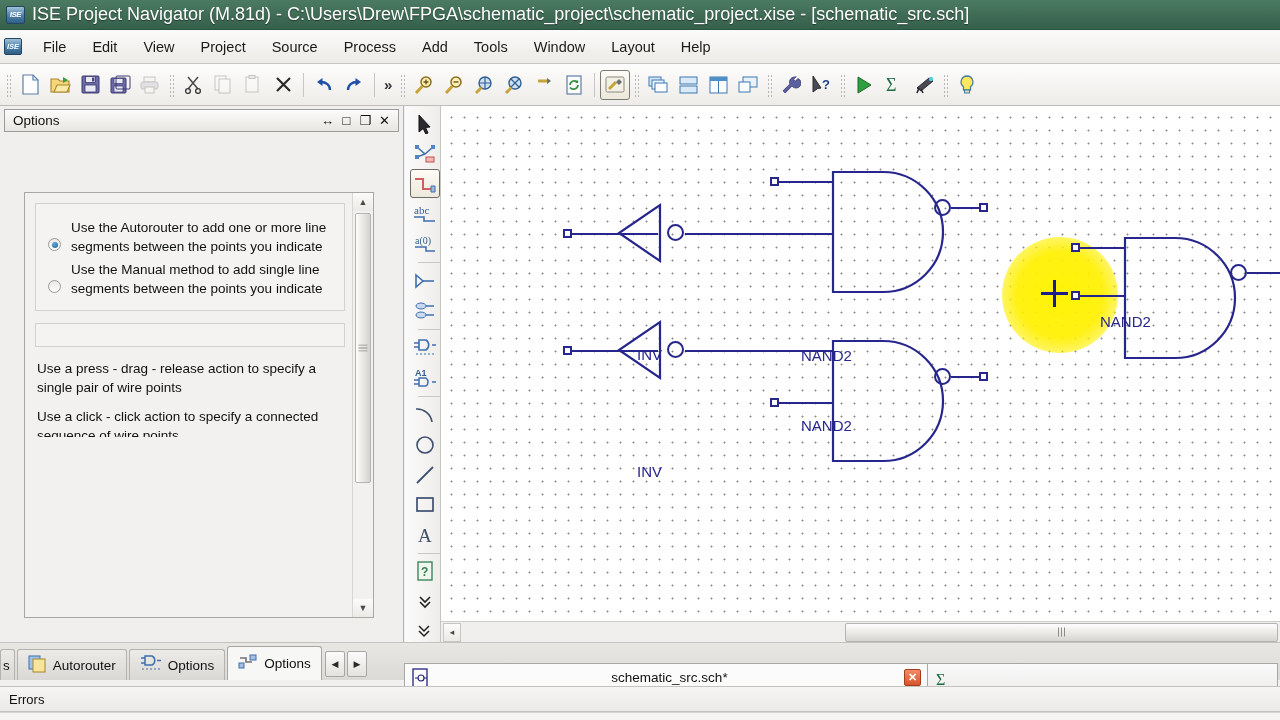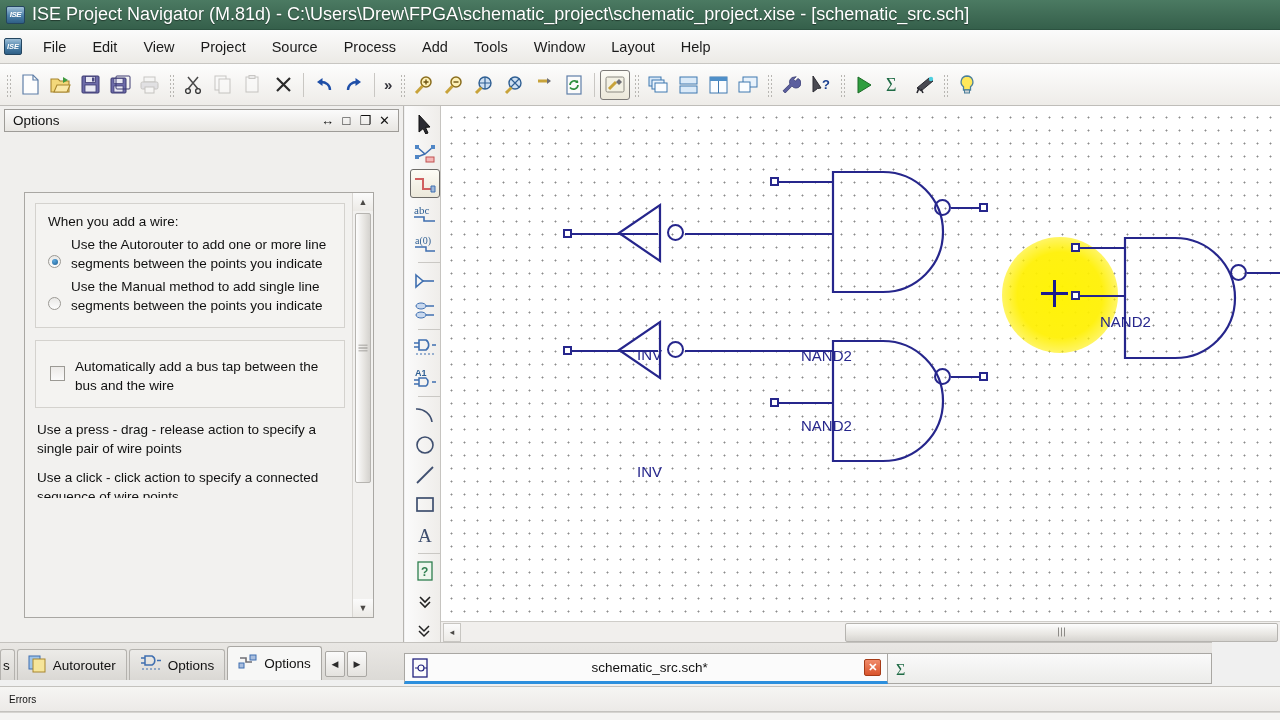--- a/index.html
+++ b/index.html
@@ -261,24 +261,24 @@
   .btab.clip { padding: 0 4px 0 2px; }
   .navbtn {
     width: 20px; height: 26px; margin: 0 1px 3px 1px;
     background: linear-gradient(180deg,#fbfbfb,#e4e2de);
     border: 1px solid #a9a7a3; border-radius: 2px;
     display: flex; align-items: center; justify-content: center;
     font-size: 9px; color: #2b2b2b;
   }
 
   .tabstrip-right {
-    position: absolute; left: 404px; top: 642px; width: 808px; height: 38px;
+    position: absolute; left: 404px; top: 642px; width: 876px; height: 38px;
     background: linear-gradient(180deg,#e9e7e4,#dcdad6);
     border-top: 1px solid #c4c2be; display: flex; align-items: flex-start;
-    padding-top: 10px;
+    padding-top: 20px;
   }
   .doctab {
     height: 31px; display: flex; align-items: center;
     background: linear-gradient(180deg,#fafafa,#ececea);
     border: 1px solid #a9a7a3; position: relative;
   }
   .doctab.sel { border-bottom: 3px solid #2d8fdd; background: #fbfbfb; }
   .doctab-icon { width: 30px; display: flex; align-items: center; justify-content: center; }
   .doctab-label {
     flex: 1; text-align: center; font-size: 13.5px; color: #111; padding: 0 8px;
@@ -290,21 +290,21 @@
     border: 1px solid #a63b18; color: #fff; font-size: 11px; font-weight: bold;
     display: flex; align-items: center; justify-content: center;
   }
 
   
   .errors-bar {
     position: absolute; left: 0; top: 686px; width: 1280px; height: 26px;
     background: linear-gradient(180deg,#f6f5f3,#eceae7);
     border-top: 1px solid #c4c2be; border-bottom: 1px solid #c4c2be;
     display: flex; align-items: center; padding-left: 9px;
-    font-size: 10px; color: #111;
+    font-size: 13px; color: #111;
   }
   .bottom-strip {
     position: absolute; left: 0; top: 712px; width: 1280px; height: 8px;
     background: #f5f4f2; border-top: 1px solid #d6d4d0;
   }
 </style>
 </head>
 <body>
 
 <div id="app">
@@ -543,42 +543,37 @@
       <div class="opt-btn">□</div>
       <div class="opt-btn">❐</div>
       <div class="opt-btn">✕</div>
     </div>
 
 
     <div class="opt-scrollarea">
       <div class="opt-inner">
 
         <div class="group-box">
-          <div class="group-label">When you add a wire:</div>
 
           <div class="radio-row">
             <div class="ctrl">
                 <div class="radio checked"></div>
               </div>
             <div class="radio-text">Use the Autorouter to add one or more line segments between the points you indicate</div>
           </div>
 
           <div class="radio-row">
             <div class="ctrl">
                 <div class="radio"></div>
               </div>
             <div class="radio-text">Use the Manual method to add single line segments between the points you indicate</div>
           </div>
         </div>
 
         <div class="group-box">
-          <div class="check-row">
-            <div class="checkbox"></div>
-            <div class="radio-text">Automatically add a bus tap between the bus and the wire</div>
-          </div>
         </div>
 
         <div class="free-text">Use a press - drag - release action to specify a single pair of wire points</div>
         <div class="free-text clipped">Use a click - click action to specify a connected sequence of wire points</div>
       </div>
 
       <div class="opt-vscroll">
         <div class="sb-arrow">▲</div>
         <div class="opt-thumb">
           <div class="thumb-grip"></div>

